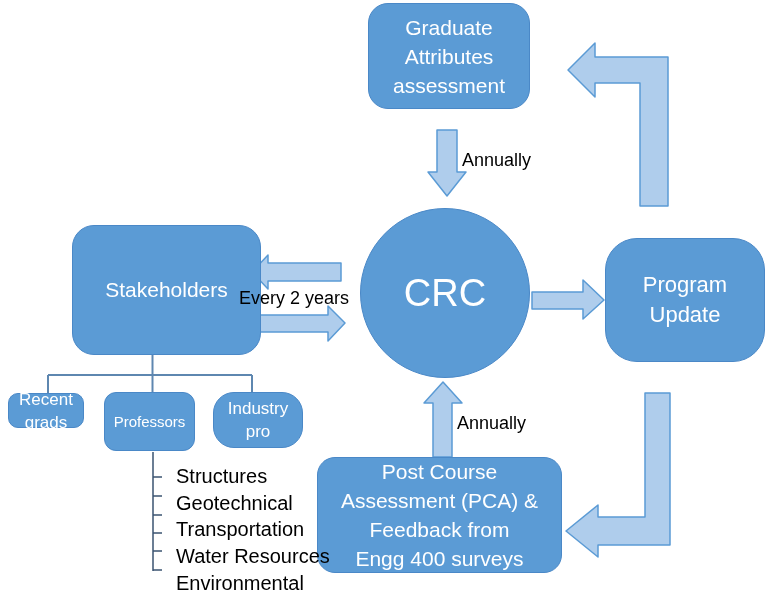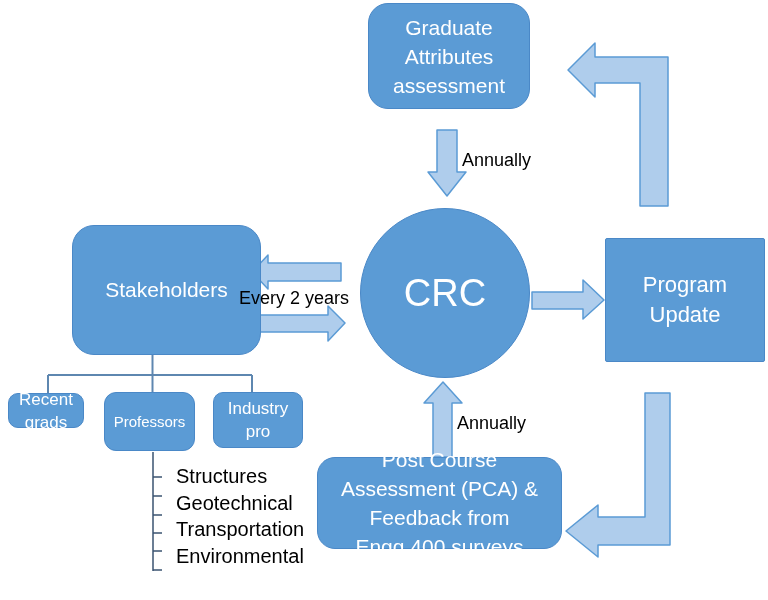--- a/index.html
+++ b/index.html
@@ -22,26 +22,26 @@
     color: var(--node-text, #ffffff);
     display: flex;
     align-items: center;
     justify-content: center;
     text-align: center;
     white-space: pre-line;
     box-sizing: border-box;
   }
   .node-graduate   { left: 368px; top: 3px;   width: 162px; height: 106px; border-radius: 20px; font-size: 21px; line-height: 29px; }
   .node-crc        { left: 360px; top: 208px; width: 170px; height: 170px; border-radius: 50%;  font-size: 38px; }
-  .node-program    { left: 605px; top: 238px; width: 160px; height: 124px; border-radius: 2px; font-size: 22px; line-height: 30px; }
+  .node-program    { left: 605px; top: 238px; width: 160px; height: 124px; border-radius: 32px; font-size: 22px; line-height: 30px; }
   .node-stake      { left: 72px;  top: 225px; width: 189px; height: 130px; border-radius: 22px; font-size: 21px; }
   .node-recent     { left: 8px;   top: 393px; width: 76px;  height: 35px;  border-radius: 10px; font-size: 17px; line-height: 23px; }
   .node-prof       { left: 104px; top: 392px; width: 91px;  height: 59px;  border-radius: 12px; font-size: 15px; }
-  .node-industry   { left: 213px; top: 392px; width: 90px;  height: 56px;  border-radius: 10px; font-size: 17px; line-height: 23px; }
-  .node-pca        { left: 317px; top: 457px; width: 245px; height: 92px; border-radius: 18px; font-size: 21px; line-height: 29px; }
+  .node-industry   { left: 213px; top: 392px; width: 90px;  height: 56px;  border-radius: 21px; font-size: 17px; line-height: 23px; }
+  .node-pca        { left: 317px; top: 457px; width: 245px; height: 116px; border-radius: 18px; font-size: 21px; line-height: 29px; }
   .flow-label {
     position: absolute;
     color: var(--label-text, #000000);
     font-size: 18px;
     white-space: nowrap;
   }
   .label-annually-top    { left: 462px; top: 150px; }
   .label-every-2-years   { left: 239px; top: 288px; }
   .label-annually-bottom { left: 457px; top: 413px; }
   .arrow {
@@ -116,16 +116,17 @@
 Engg 400 surveys</div>
 
   <div class="flow-label label-annually-top">Annually</div>
   <div class="flow-label label-every-2-years">Every 2 years</div>
   <div class="flow-label label-annually-bottom">Annually</div>
 
   <div class="specialties">
     <div class="item">Structures</div>
     <div class="item">Geotechnical</div>
     <div class="item">Transportation</div>
+    <div class="item">Water Resources</div>
     <div class="item">Environmental</div>
   </div>
 
 </div>
 
 </body></html>

